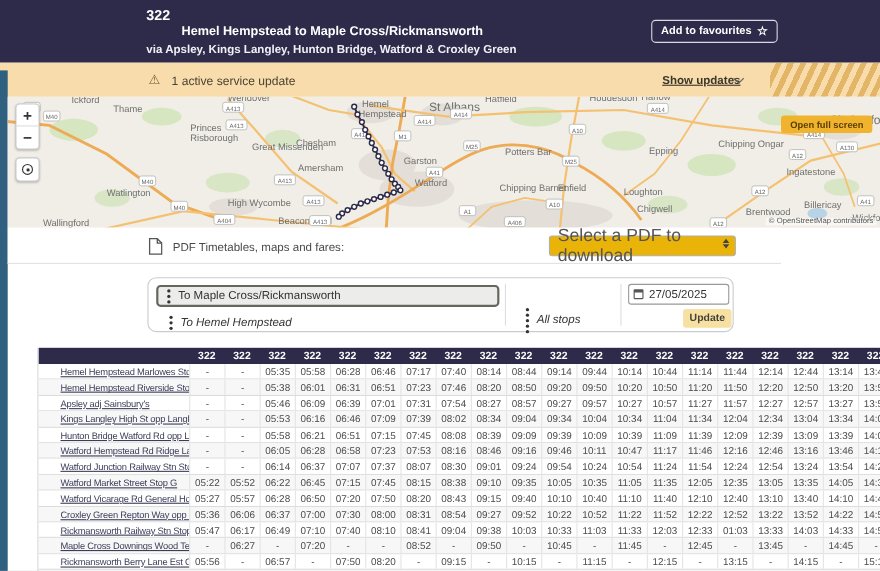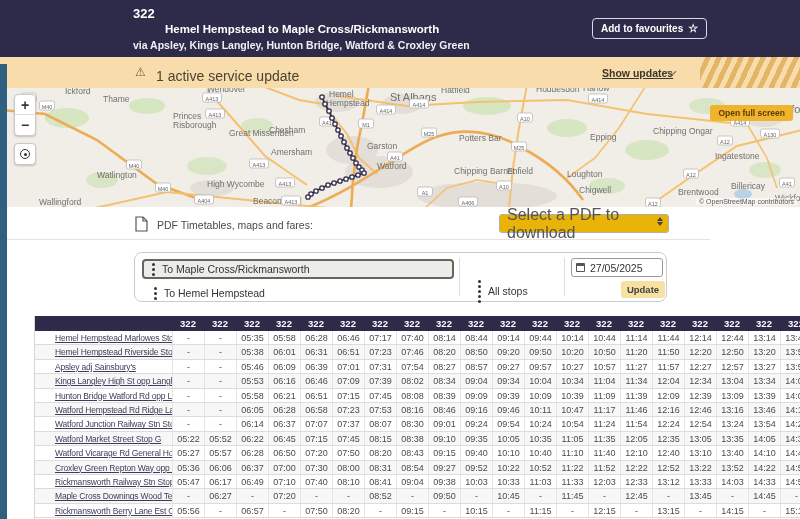--- a/index.html
+++ b/index.html
@@ -12,21 +12,21 @@
   .hdr-title { position:absolute; left:133px; top:23px; font-size:11.5px; font-weight:bold;margin-left:32px; }
   .hdr-via   { position:absolute; left:133px; top:39px; font-size:10.5px; font-weight:bold; color:#f0f0f5; }
   .fav-btn { position:absolute; left:592px; top:18px; height:21px; display:flex; align-items:center; gap:5px;
              padding:0 8px; border:1px solid #d9d9e4; border-radius:4px; font-size:10px; font-weight:bold;
              color:#fff; background:transparent; cursor:pointer; }
   .fav-star { font-size:11px; }
 
   
   .banner { position:absolute; left:0; top:57px; width:800px; height:31px; background:#f8dcab; overflow:hidden; }
   .warn-icon { position:absolute; left:135px; top:9px; font-size:12px; color:#6b5b2d; line-height:12px; }
-  .banner-text { position:absolute; left:156px; top:11px; font-size:14px; color:#4a4334; }
+  .banner-text { position:absolute; left:156px; top:11px; font-size:11px; color:#4a4334; }
   .show-updates { position:absolute; left:602px; top:10px; font-size:10.5px; font-weight:bold; color:#3c372b;
                   text-decoration:underline; cursor:pointer; }
   .banner-chev { position:absolute; left:668px; top:11px; width:7px; height:7px; border-right:1.5px solid #6b6456;
                  border-bottom:1.5px solid #6b6456; transform:rotate(45deg); }
   .stripes { position:absolute; right:0; top:0; width:100px; height:31px;
              background:repeating-linear-gradient(115deg, rgba(219,166,77,0) 0 5px, rgba(216,160,66,0.65) 5px 10px); }
 
   
   .strip { position:absolute; left:0; top:64px; width:7px; height:455px; background:#2f6080; }
 
@@ -55,21 +55,21 @@
               border-radius:3px; font-size:16px; color:#555; display:flex; align-items:center; padding-left:7px; cursor:pointer; }
   .sel-arrows { position:absolute; right:5px; top:2px; display:flex; flex-direction:column; gap:1px; }
   .arr-up   { width:0; height:0; border-left:3.5px solid transparent; border-right:3.5px solid transparent; border-bottom:4.5px solid #444; }
   .arr-down { width:0; height:0; border-left:3.5px solid transparent; border-right:3.5px solid transparent; border-top:4.5px solid #444; }
 
   
   .panel { position:absolute; left:134px; top:252px; width:533px; height:50px; border:1px solid #ccc; border-radius:8px; background:#fff; }
   .opt-box { position:absolute; height:20px; background:#ececea; border:2px solid #66665c; border-radius:4px;
              display:flex; align-items:center; gap:7px; padding:0 8px; font-size:10.5px; color:#333; cursor:pointer; }
   .opt-plain { position:absolute; display:flex; align-items:center; gap:7px; padding:0 10px; font-size:10.5px; color:#333;
-             height:18px; cursor:pointer; }
+             height:18px; cursor:pointer;font-style:italic; }
   .dots { display:flex; flex-direction:column; align-items:center; gap:2px; }
   .dots i { width:3px; height:3px; background:#333; border-radius:50%; }
   .vdiv { position:absolute; top:5px; bottom:5px; width:1px; background:#ddd; }
   .datebox { position:absolute; left:436px; top:5px; width:92px; height:19px; border:1px solid #999; border-radius:3px;
              display:flex; align-items:center; gap:5px; padding:0 4px; font-size:10.5px; color:#333; cursor:text; }
   .cal-icon { width:9px; height:9px; border:1.2px solid #555; border-top:3px solid #555; border-radius:1px; }
   .update-btn { position:absolute; left:486px; top:28px; width:44px; height:17px; background:#f6e1a3; border-radius:3px;
              font-size:9.5px; font-weight:bold; color:#44403a; display:flex; align-items:center; justify-content:center; cursor:pointer; }
 
   
@@ -601,21 +601,21 @@
           <div class="tt-cell">08:10</div>
           <div class="tt-cell">08:41</div>
           <div class="tt-cell">09:04</div>
           <div class="tt-cell">09:38</div>
           <div class="tt-cell">10:03</div>
           <div class="tt-cell">10:33</div>
           <div class="tt-cell">11:03</div>
           <div class="tt-cell">11:33</div>
           <div class="tt-cell">12:03</div>
           <div class="tt-cell">12:33</div>
-          <div class="tt-cell">13:12</div>
+          <div class="tt-cell">01:03</div>
           <div class="tt-cell">13:33</div>
           <div class="tt-cell">14:03</div>
           <div class="tt-cell">14:33</div>
           <div class="tt-cell">14:53</div>
         </div>
         <div class="tt-row alt">
           <div class="tt-name"><span>Maple Cross Downings Wood Terminus</span></div>
           <div class="tt-cell">-</div>
           <div class="tt-cell">06:27</div>
           <div class="tt-cell">-</div>

